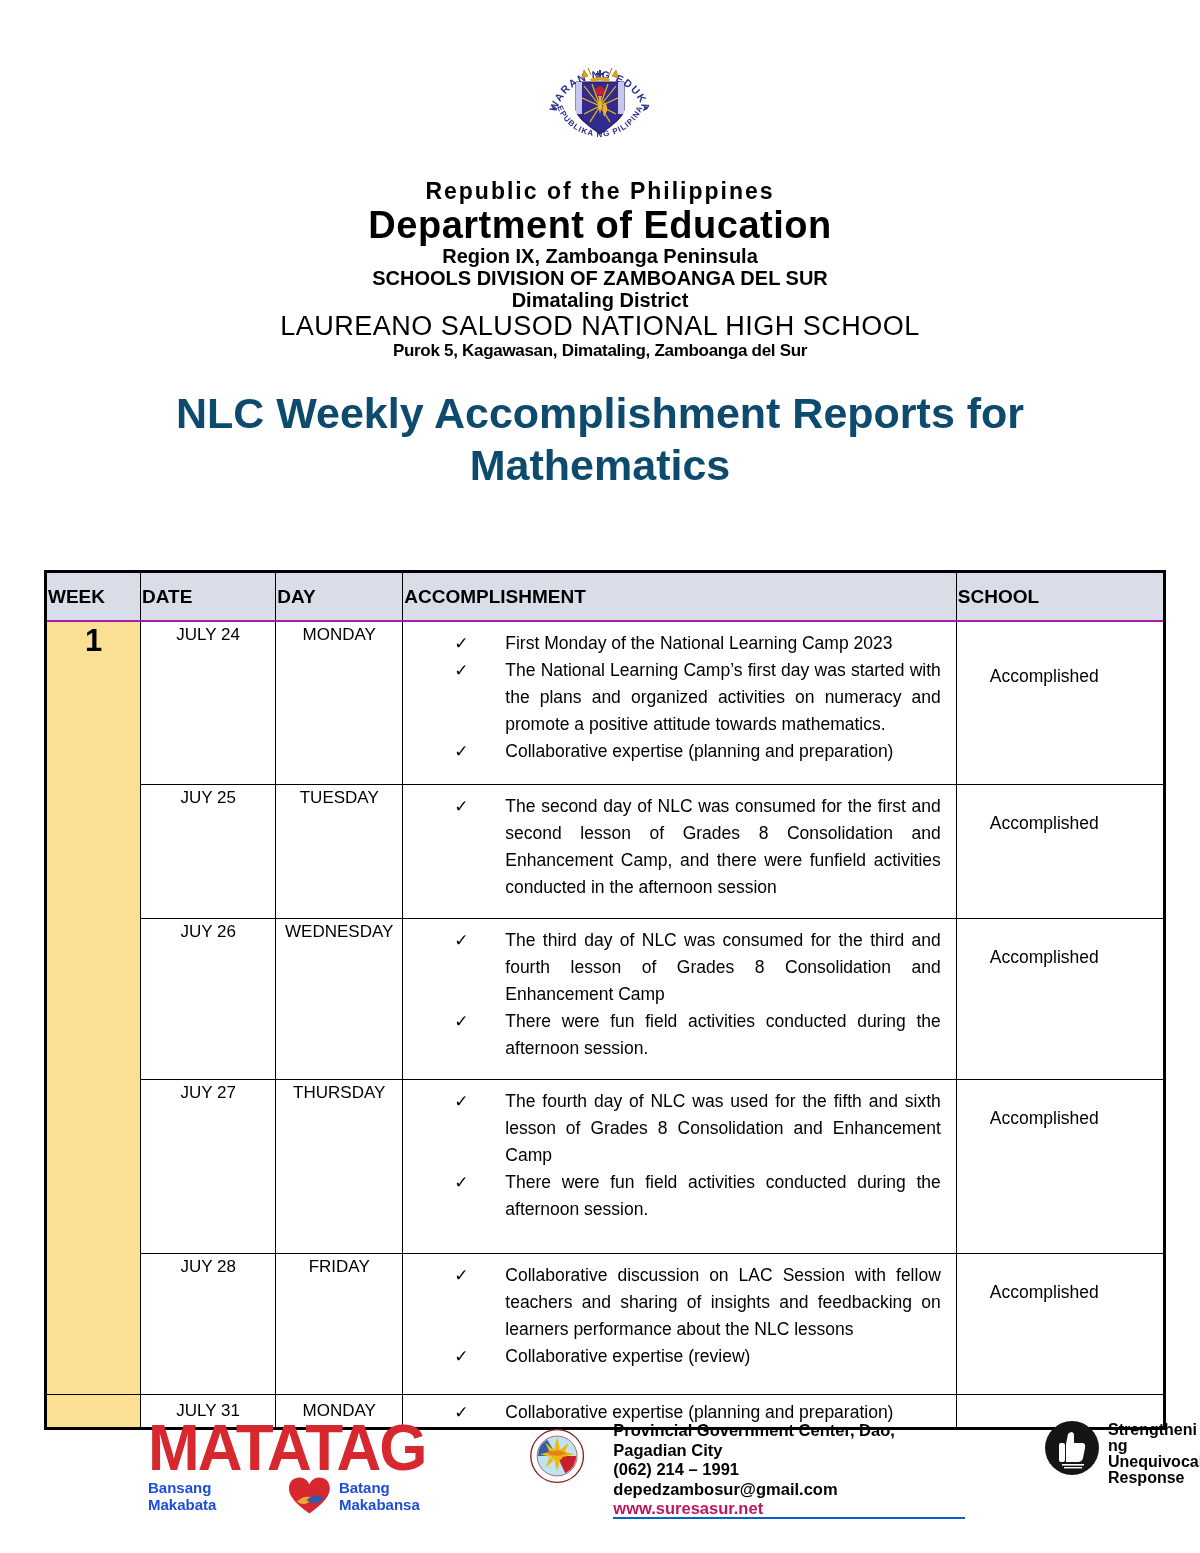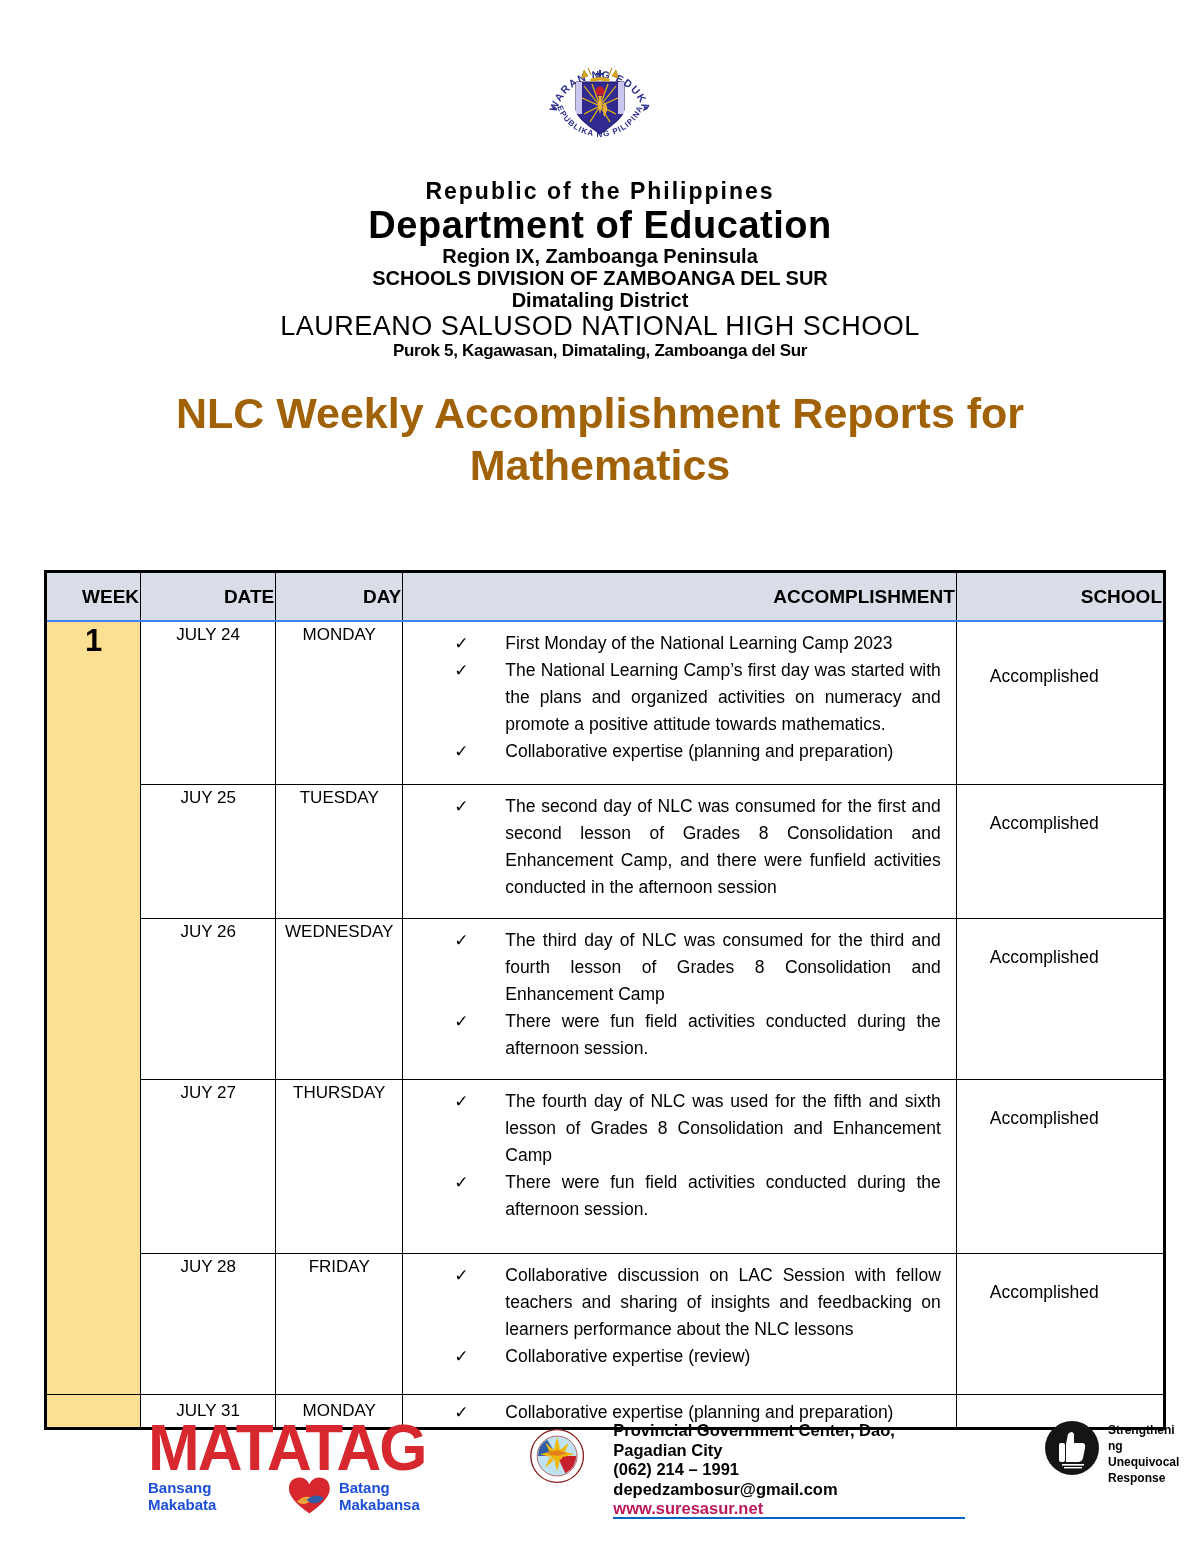--- a/index.html
+++ b/index.html
@@ -10,30 +10,30 @@
   .letterhead{text-align:center;padding-top:46px;}
   .seal{display:block;margin:0 auto;}
   .lh-republic{font-size:23px;font-weight:600;letter-spacing:2px;margin-top:8px;}
   .lh-dept{font-size:38px;font-weight:800;letter-spacing:.5px;line-height:40px;}
   .lh-region,.lh-division,.lh-district{font-size:20px;font-weight:700;line-height:22px;}
   .lh-school{font-size:27px;font-weight:400;letter-spacing:.5px;line-height:29px;margin-top:1px;}
   .lh-address{font-size:17px;font-weight:600;letter-spacing:-.3px;line-height:20px;
               font-family:"Liberation Sans",sans-serif;}
 
   
-  .title-frame{height:160px;overflow:hidden;margin-top:26px;text-align:center;color:#a16207;}
+  .title-frame{height:160px;overflow:hidden;margin-top:26px;text-align:center;color:#0c4a6e;}
   .title-main{font-size:43px;font-weight:700;line-height:52px;max-width:1000px;margin:0 auto;}
   .title-sub{font-size:43px;font-weight:700;line-height:52px;margin-top:14px;white-space:nowrap;}
 
   
   table.report{border-collapse:collapse;table-layout:fixed;width:1122px;margin:23px 0 0 44px;
                border:3px solid #000;}
   table.report th,table.report td{border:1.5px solid #000;vertical-align:top;}
-  table.report thead th{background:#d8dde7;font-size:19px;font-weight:700;text-align:right;
-                        vertical-align:middle;height:45px;border-bottom:2px solid #3b82f6;}
+  table.report thead th{background:#d8dde7;font-size:19px;font-weight:700;text-align:left;
+                        vertical-align:middle;height:45px;border-bottom:2px solid #a21caf;}
   td.week-cell{background:#fbdf93;text-align:center;vertical-align:middle;
                font-size:31px;font-weight:700;}
   td.date-cell,td.day-cell{text-align:center;font-size:17px;padding-top:3px;}
   td.acc-cell ul{list-style:none;margin:7px 0 0 0;padding:0 14px 0 50px;}
   td.acc-cell li{display:flex;margin:0;}
   .chk{width:31px;flex:none;font-size:17px;line-height:27px;}
   .btxt{flex:1;text-align:justify;font-size:17.5px;line-height:27px;margin-left:20px;}
   td.remark-cell{font-size:17.5px;padding:28px 8px 0 33px;}
   tr.row-0 td.remark-cell{padding-top:44px;}
 
@@ -42,21 +42,21 @@
   .matatag{margin-left:148px;width:356px;text-align:left;}
   .matatag-word{font-size:62px;line-height:56px;font-weight:800;letter-spacing:-2px;color:#d7282f;
                 transform:scaleY(1.05);}
   .matatag-tag{display:flex;align-items:center;justify-content:center;gap:7px;margin-top:0px;
                color:#1d4ed8;font-size:15px;font-weight:700;}
   .pseal{margin-left:58px;margin-top:3px;}
   .contact{margin-left:28px;margin-top:1px;font-size:16.5px;line-height:19.5px;font-weight:600;}
   .contact .link-row{display:inline-block;min-width:352px;color:#be185d;
                      border-bottom:2px solid #0563c1;line-height:17px;}
   .sure{margin-left:72px;display:flex;gap:8px;}
-  .sure-text{font-size:12px;line-height:16px;font-weight:700;width:92px;margin-top:2px;}
+  .sure-text{font-size:16px;line-height:16px;font-weight:700;width:92px;margin-top:2px;}
 </style>
 </head>
 <body>
 
 <div class="page">
 
   <div class="letterhead">
     <svg class="seal" width="120" height="124" viewBox="0 0 120 124">
       <defs>
         <path id="arcTop" d="M 17,64 A 45,45 0 0 1 103,64"></path>

